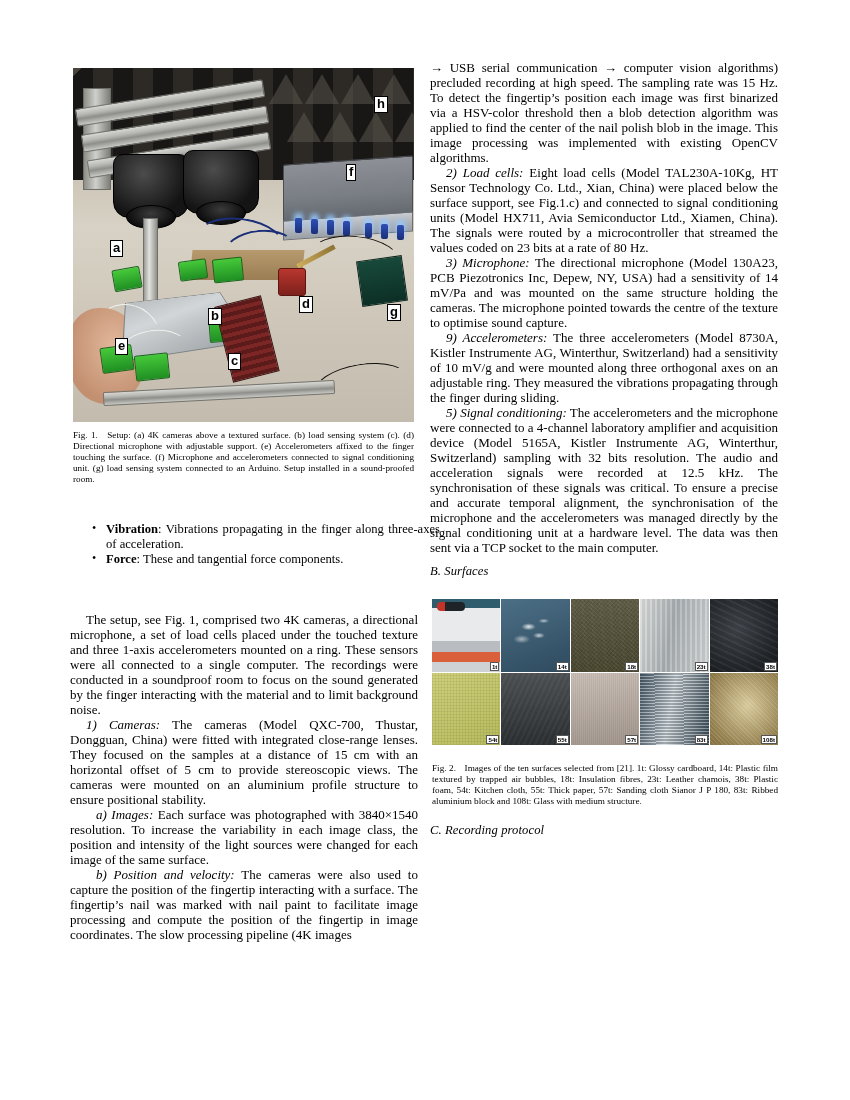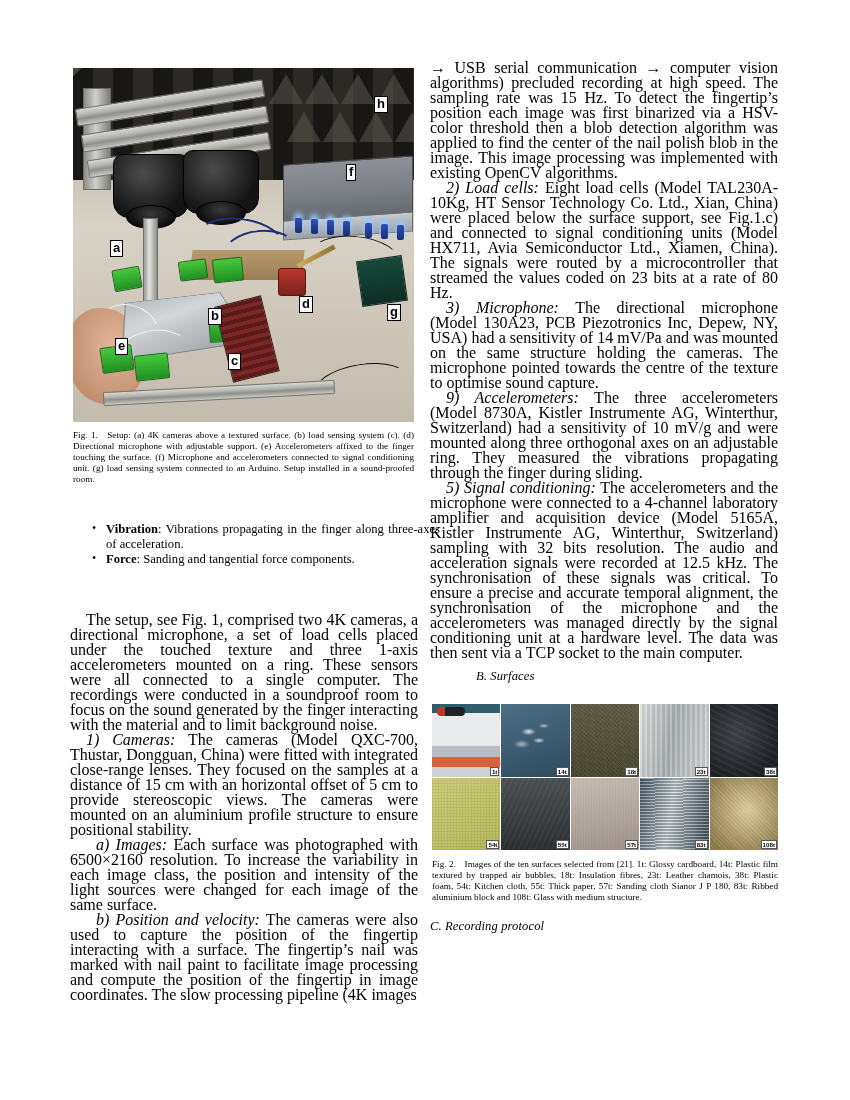--- a/index.html
+++ b/index.html
@@ -24,21 +24,21 @@
   .col {
     position: absolute;
     width: 348px;
     top: 60px;
   }
   .col-left  { left: 70px; }
   .col-right { left: 430px; }
 
   p.body {
     margin: 0;
-    font-size: 16px;
+    font-size: 13px;
     line-height: 15.0px;
     text-align: justify;
     text-indent: 16px;
     hyphens: auto;
     -webkit-hyphens: auto;
   }
   p.body.noindent { text-indent: 0; }
 
   h3.sechead {
     margin: 9px 0 4px 0;
@@ -423,34 +423,34 @@
         <span>Fig. 1.</span>
         <span style="display:inline-block;width:6px;"></span><span>Setup: (a) 4K cameras above a textured surface. (b) load sensing system (c). (d) Directional microphone with adjustable support. (e) Accelerometers affixed to the finger touching the surface. (f) Microphone and accelerometers connected to signal conditioning unit. (g) load sensing system connected to an Arduino. Setup installed in a sound-proofed room.</span>
       </p>
     </div>
 
     <ul class="bullets" style="position:absolute;top:462px;left:0;width:348px;">
       <li>
         <b>Vibration</b><span>: Vibrations propagating in the finger along three-axes of acceleration.</span>
       </li>
       <li>
-        <b>Force</b><span>: Sanding and tangential force components.</span>
+        <b>Force</b><span>: These and tangential force components.</span>
       </li>
     </ul>
 
     <div style="position:absolute;top:552px;left:0;width:348px;">
 
       <p class="body">The setup, see Fig. 1, comprised two 4K cameras, a directional microphone, a set of load cells placed under the touched texture and three 1-axis accelerometers mounted on a ring. These sensors were all connected to a single computer. The recordings were conducted in a soundproof room to focus on the sound generated by the finger interacting with the material and to limit background noise.</p>
 
       <p class="body">
         <span class="it">1) Cameras:</span><span> The cameras (Model QXC-700, Thustar, Dongguan, China) were fitted with integrated close-range lenses. They focused on the samples at a distance of 15 cm with an horizontal offset of 5 cm to provide stereoscopic views. The cameras were mounted on an aluminium profile structure to ensure positional stability.</span>
       </p>
 
       <p class="body" style="text-indent:26px;">
-        <span class="it">a) Images:</span><span> Each surface was photographed with 6500×2160 resolution. To increase the variability in each image class, the position and intensity of the light sources were changed for each image of the same surface.</span>
+        <span class="it">a) Images:</span><span> Each surface was photographed with 3840×1540 resolution. To increase the variability in each image class, the position and intensity of the light sources were changed for each image of the same surface.</span>
       </p>
 
       <p class="body" style="text-indent:26px;">
         <span class="it">b) Position and velocity:</span><span> The cameras were also used to capture the position of the fingertip interacting with a surface. The fingertip’s nail was marked with nail paint to facilitate image processing and compute the position of the fingertip in image coordinates. The slow processing pipeline (4K images</span>
       </p>
     </div>
   </div>
 
   <div class="col col-right">
 
@@ -465,21 +465,21 @@
     </p>
 
     <p class="body">
       <span class="it">9) Accelerometers:</span><span> The three accelerometers (Model 8730A, Kistler Instrumente AG, Winterthur, Switzerland) had a sensitivity of 10 mV/g and were mounted along three orthogonal axes on an adjustable ring. They measured the vibrations propagating through the finger during sliding.</span>
     </p>
 
     <p class="body">
       <span class="it">5) Signal conditioning:</span><span> The accelerometers and the microphone were connected to a 4-channel laboratory amplifier and acquisition device (Model 5165A, Kistler Instrumente AG, Winterthur, Switzerland) sampling with 32 bits resolution. The audio and acceleration signals were recorded at 12.5 kHz. The synchronisation of these signals was critical. To ensure a precise and accurate temporal alignment, the synchronisation of the microphone and the accelerometers was managed directly by the signal conditioning unit at a hardware level. The data was then sent via a TCP socket to the main computer.</span>
     </p>
 
-    <h3 class="sechead" style="text-indent:0;margin-left:46px;">B.  Surfaces</h3>
+    <h3 class="sechead" style="text-indent:0;">B.  Surfaces</h3>
 
 
     <div class="figure" style="position:relative;left:2px;top:16px;width:346px;">
       <div id="fig2-grid">
         <div class="tile t-1t">
           <span class="tlab">1t</span>
         </div>
         <div class="tile t-14t">
           <span class="tlab">14t</span>
         </div>
@@ -502,21 +502,21 @@
           <span class="tlab">57t</span>
         </div>
         <div class="tile t-83t">
           <span class="tlab">83t</span>
         </div>
         <div class="tile t-108t">
           <span class="tlab">108t</span>
         </div>
       </div>
 
-      <p class="figcap" style="margin-top:9px;">
+      <p class="figcap" style="margin-top:18px;">
         <span>Fig. 2.</span>
         <span style="display:inline-block;width:6px;"></span><span>Images of the ten surfaces selected from [21]. 1t: Glossy cardboard, 14t: Plastic film textured by trapped air bubbles, 18t: Insulation fibres, 23t: Leather chamois, 38t: Plastic foam, 54t: Kitchen cloth, 55t: Thick paper, 57t: Sanding cloth Sianor J P 180, 83t: Ribbed aluminium block and 108t: Glass with medium structure.</span>
       </p>
     </div>
 
     <h3 class="sechead" style="text-indent:0;margin-top:32px;">C.  Recording protocol</h3>
 
   </div>
 </div>
 

